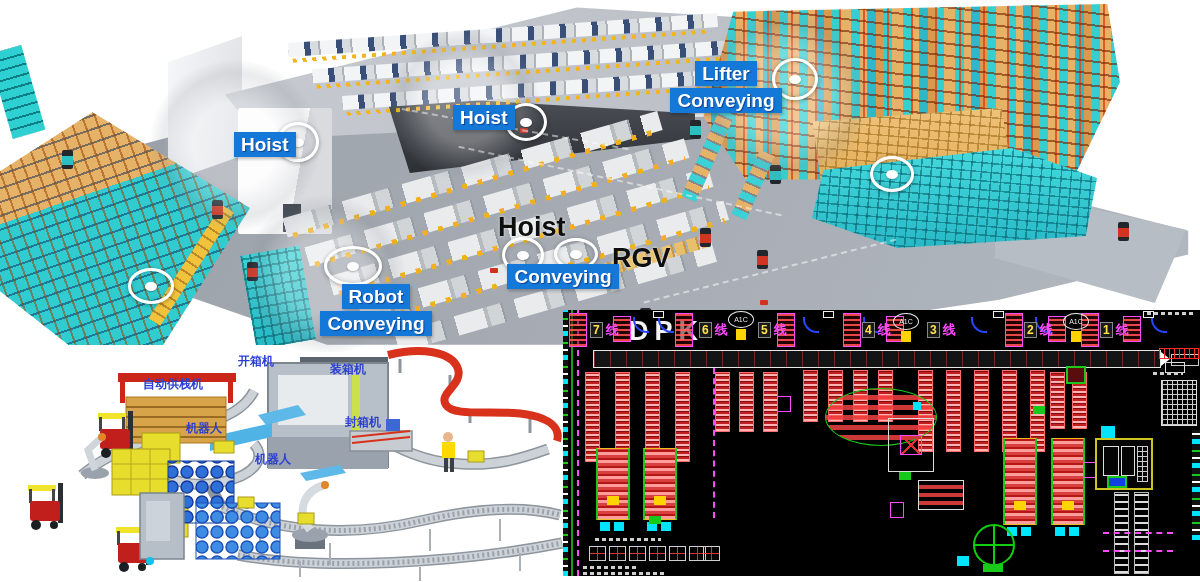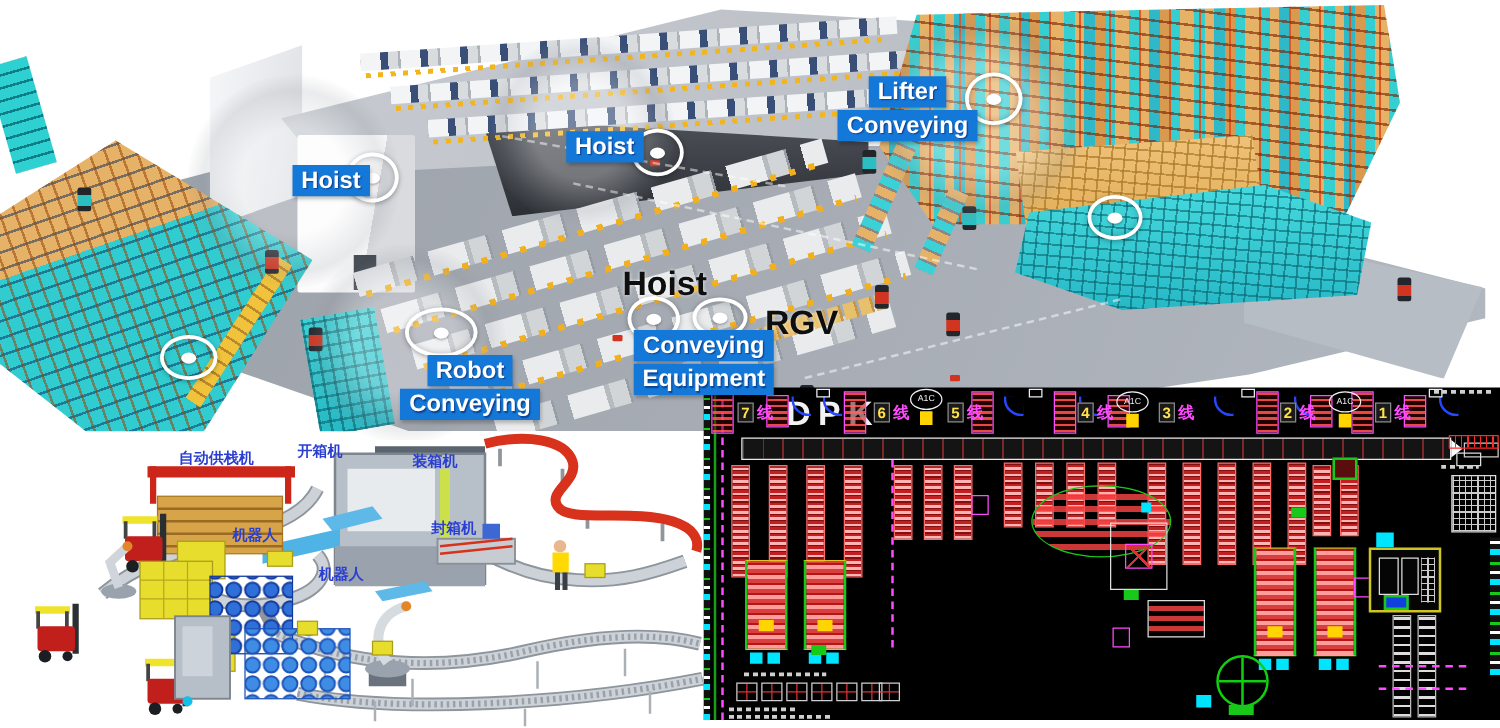--- a/index.html
+++ b/index.html
@@ -198,21 +198,20 @@
     <div class="ab bluelabel z40" style="left:234px;top:132px">Hoist</div>
     <div class="ab bluelabel z40" style="left:453px;top:105px">Hoist</div>
     <div class="lblgroup" style="left:656px;top:61px;width:140px">
       <span class="bluelabel">Lifter</span>
       <span class="bluelabel">Conveying</span>
     </div>
     <div class="blacklabel" style="left:498px;top:212px">Hoist</div>
     <div class="blacklabel" style="left:612px;top:243px">RGV</div>
     <div class="lblgroup" style="left:493px;top:264px;width:140px">
       <span class="bluelabel">Conveying</span>
-      <span class="bluelabel">Equipment</span>
     </div>
     <div class="lblgroup" style="left:306px;top:284px;width:140px">
       <span class="bluelabel">Robot</span>
       <span class="bluelabel">Conveying</span>
     </div>
   </section>
 
   <section class="sec" id="pack">
     <svg width="565" height="237" viewBox="0 0 565 237">
       <defs>
@@ -322,21 +321,21 @@
         <rect x="450" y="113" width="4" height="14" fill="#3a3f46"></rect>
       </g>
 
       <g>
         <rect x="468" y="106" width="16" height="11" fill="#e6dd2c" stroke="#a99c17"></rect>
         <rect x="298" y="168" width="16" height="11" fill="#e6dd2c" stroke="#a99c17"></rect>
         <rect x="238" y="152" width="16" height="11" fill="#e6dd2c" stroke="#a99c17"></rect>
       </g>
     </svg>
 
-    <span class="cnlabel" style="left:143px;top:13px">自动供栈机</span>
+    <span class="cnlabel" style="left:143px;top:31px">自动供栈机</span>
     <span class="cnlabel" style="left:238px;top:8px">开箱机</span>
     <span class="cnlabel" style="left:330px;top:16px">装箱机</span>
     <span class="cnlabel" style="left:186px;top:75px">机器人</span>
     <span class="cnlabel" style="left:345px;top:69px">封箱机</span>
     <span class="cnlabel" style="left:255px;top:106px">机器人</span>
   </section>
 
   <section class="sec" id="cad">
     <div class="ab edgecol" style="left:0;top:0;width:5px;height:266px"></div>
     <div class="ab vg" style="left:8px;top:0;height:266px"></div>

